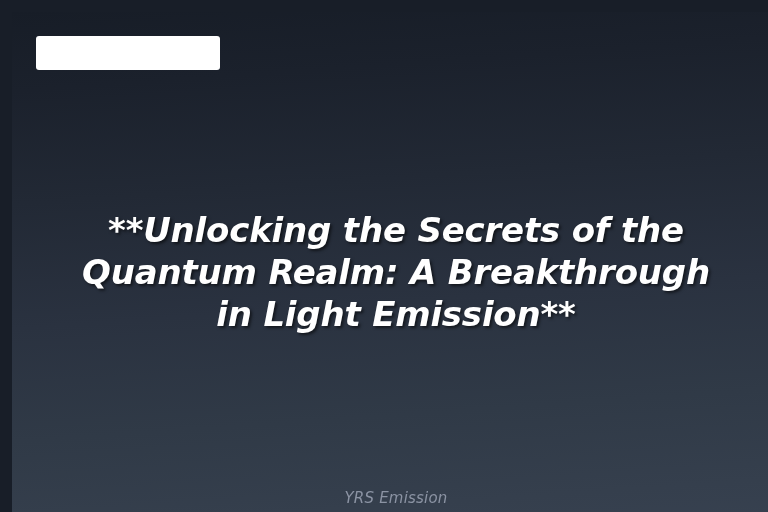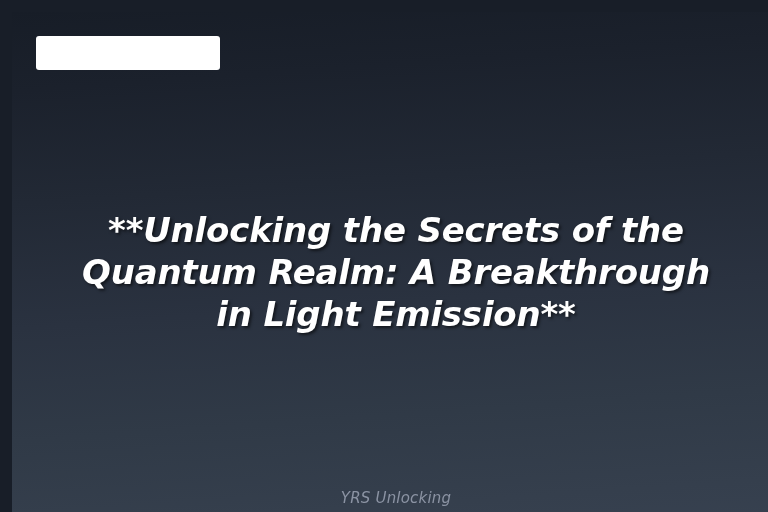--- a/index.html
+++ b/index.html
@@ -92,16 +92,16 @@
 
 <div id="slide">
 
   <div id="logo-placeholder"></div>
 
   <div id="title-block">
     <h1 id="slide-title">**Unlocking the Secrets of the Quantum Realm: A Breakthrough in Light Emission**</h1>
   </div>
 
   <div id="footer">
-    <span id="footer-brand">YRS Unlocking</span>
+    <span id="footer-brand">YRS Emission</span>
   </div>
 
 </div>
 
 </body></html>

